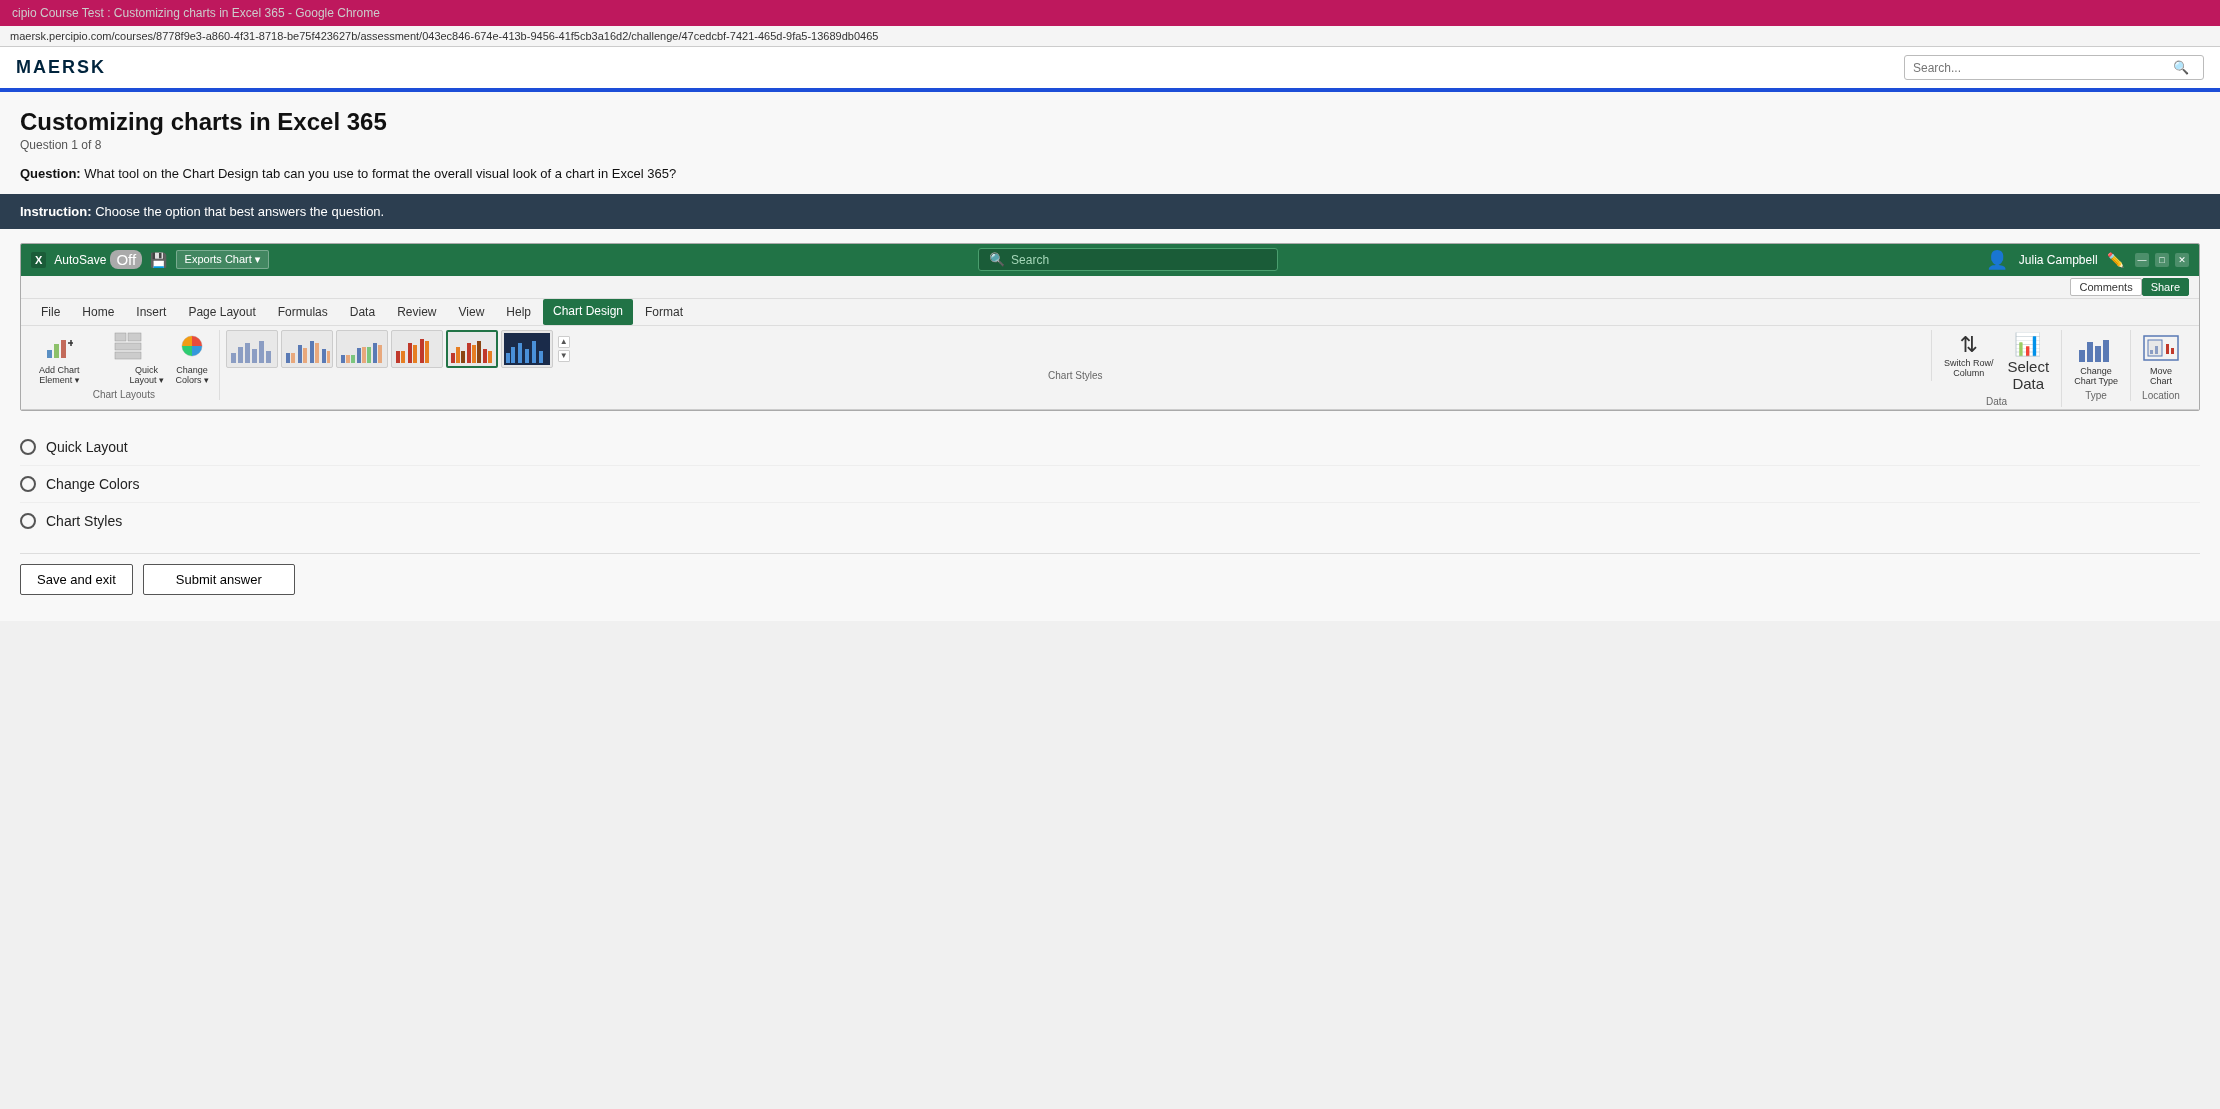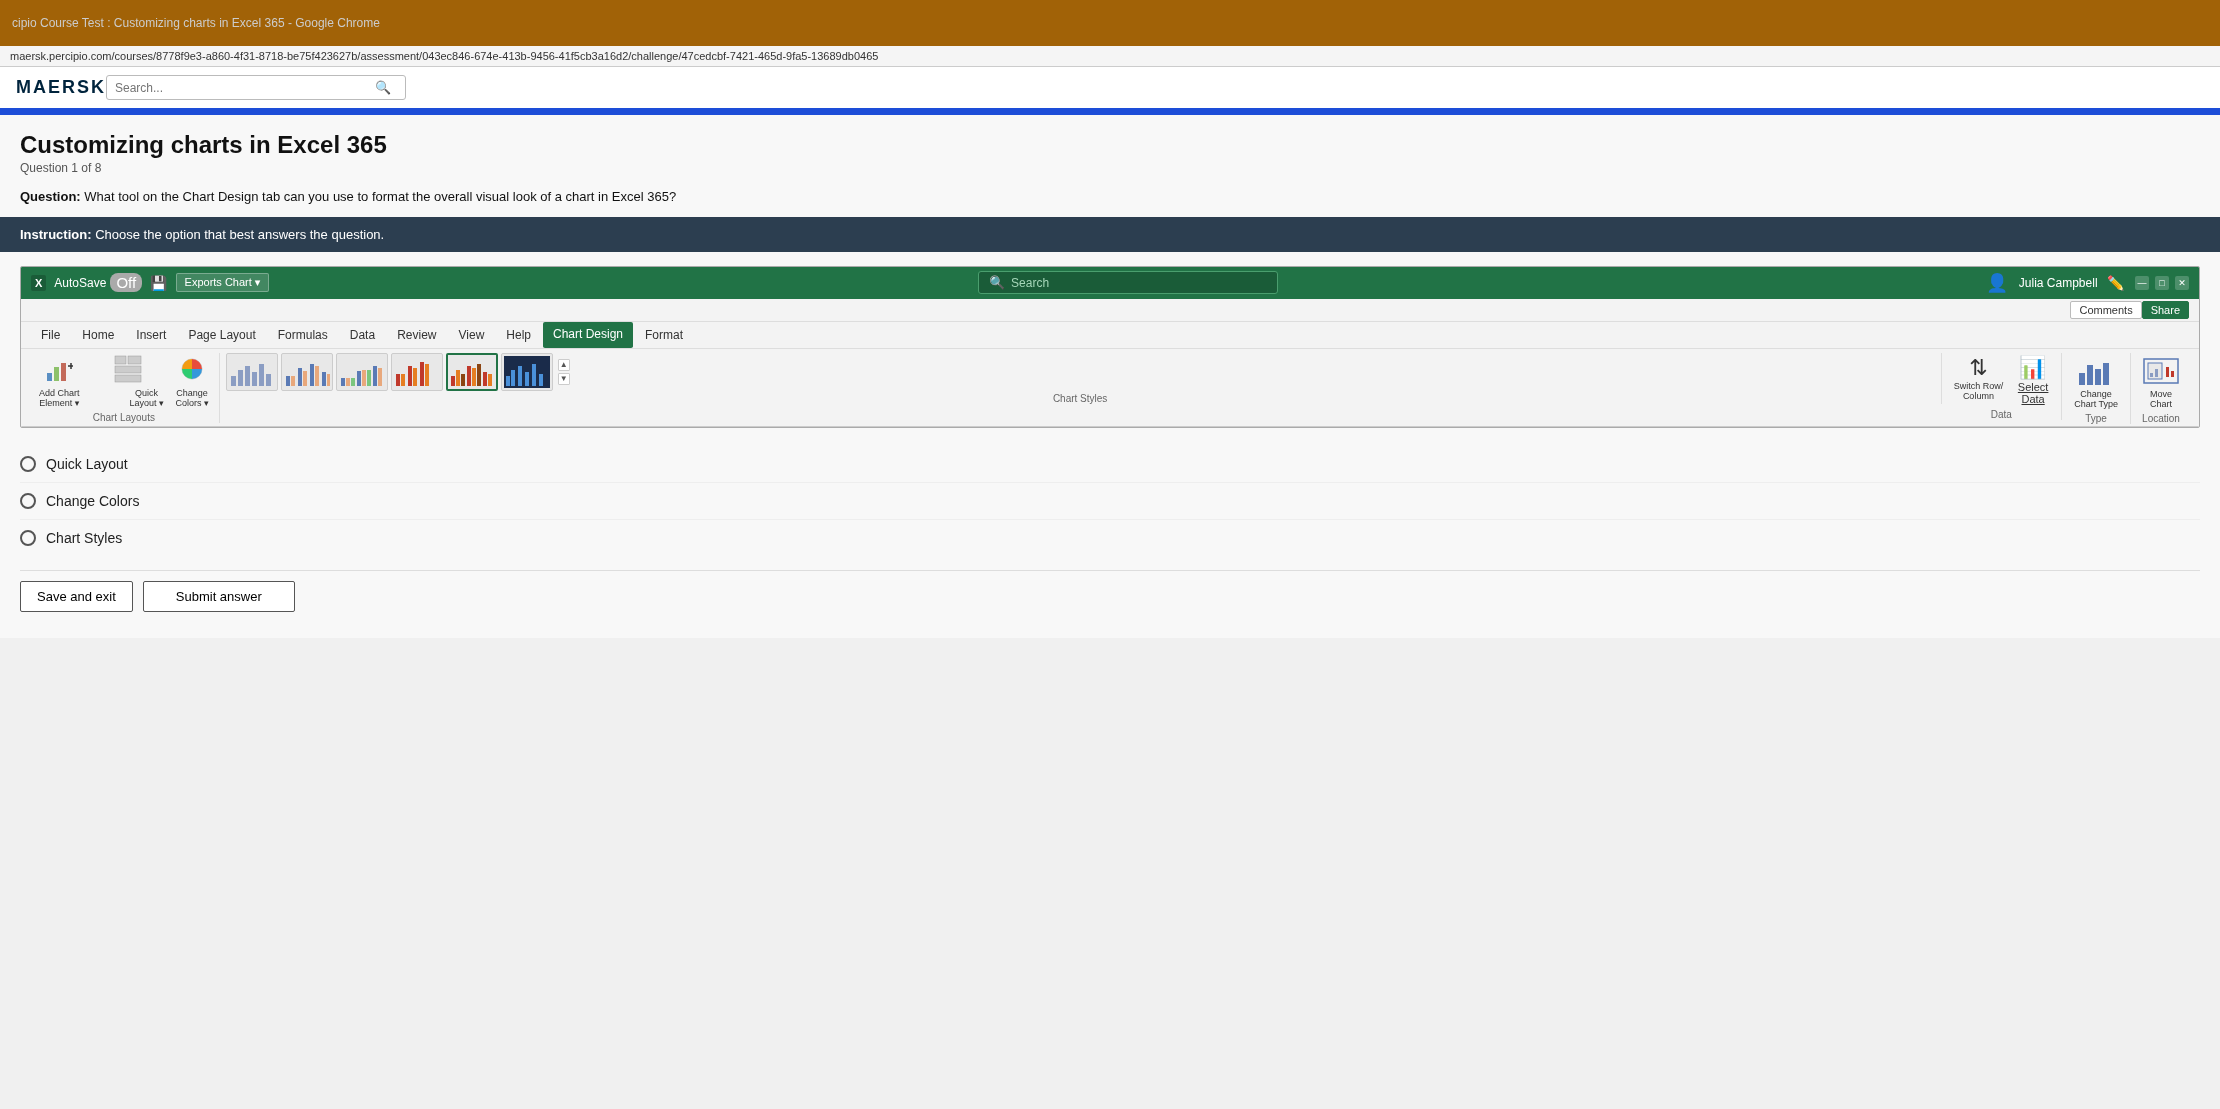--- a/index.html
+++ b/index.html
@@ -1,42 +1,42 @@
 <!DOCTYPE html>
 <html><head>
   <meta charset="utf-8">
   <style>
     * { box-sizing: border-box; margin: 0; padding: 0; }
     body { font-family: 'Segoe UI', Arial, sans-serif; background: #f0f0f0; font-size: 13px; color: #222; }
 
     
     .browser-title-bar {
-      background: #a16207;
+      background: #be185d;
       color: #ccc;
-      padding: 16px 12px;
+      padding: 6px 12px;
       font-size: 12px;
     }
     .browser-address-bar {
       background: #f5f5f5;
       border-bottom: 1px solid #ccc;
       padding: 4px 10px;
       font-size: 11px;
       color: #333;
       white-space: nowrap;
       overflow: hidden;
     }
 
     
     .page-header {
       background: #fff;
-      border-bottom: 7px solid #1d4ed8;
+      border-bottom: 4px solid #1d4ed8;
       padding: 8px 16px;
       display: flex;
       align-items: center;
-      justify-content: flex-start;
+      justify-content: space-between;
     }
     .maersk-logo {
       font-weight: 900;
       font-size: 18px;
       letter-spacing: 2px;
       color: #00243d;
     }
     .search-bar-container {
       display: flex;
       align-items: center;
@@ -546,21 +546,21 @@
       </div>
 
       <div style="display:flex;flex-direction:column;align-items:center;padding:0 8px;border-right:1px solid #ddd;">
         <div style="display:flex;gap:6px;">
           <div class="ribbon-btn">
             <div style="font-size:22px;">⇅</div>
             <span style="font-size:9px;text-align:center;">Switch Row/<br>Column</span>
           </div>
           <div class="ribbon-btn">
             <div style="font-size:22px;">📊</div>
-            <span style="font-size:11px;text-align:center;text-decoration:underline;">Select<br>Data</span>
+            <span style="font-size:15px;text-align:center;">Select<br>Data</span>
           </div>
         </div>
         <div class="ribbon-group-label">Data</div>
       </div>
 
       <div style="display:flex;flex-direction:column;align-items:center;padding:0 8px;border-right:1px solid #ddd;">
         <div class="ribbon-btn">
           <div>
             <svg width="36" height="32" viewBox="0 0 36 32">
               <rect x="1" y="18" width="6" height="12" fill="#5a7ab5"></rect>

